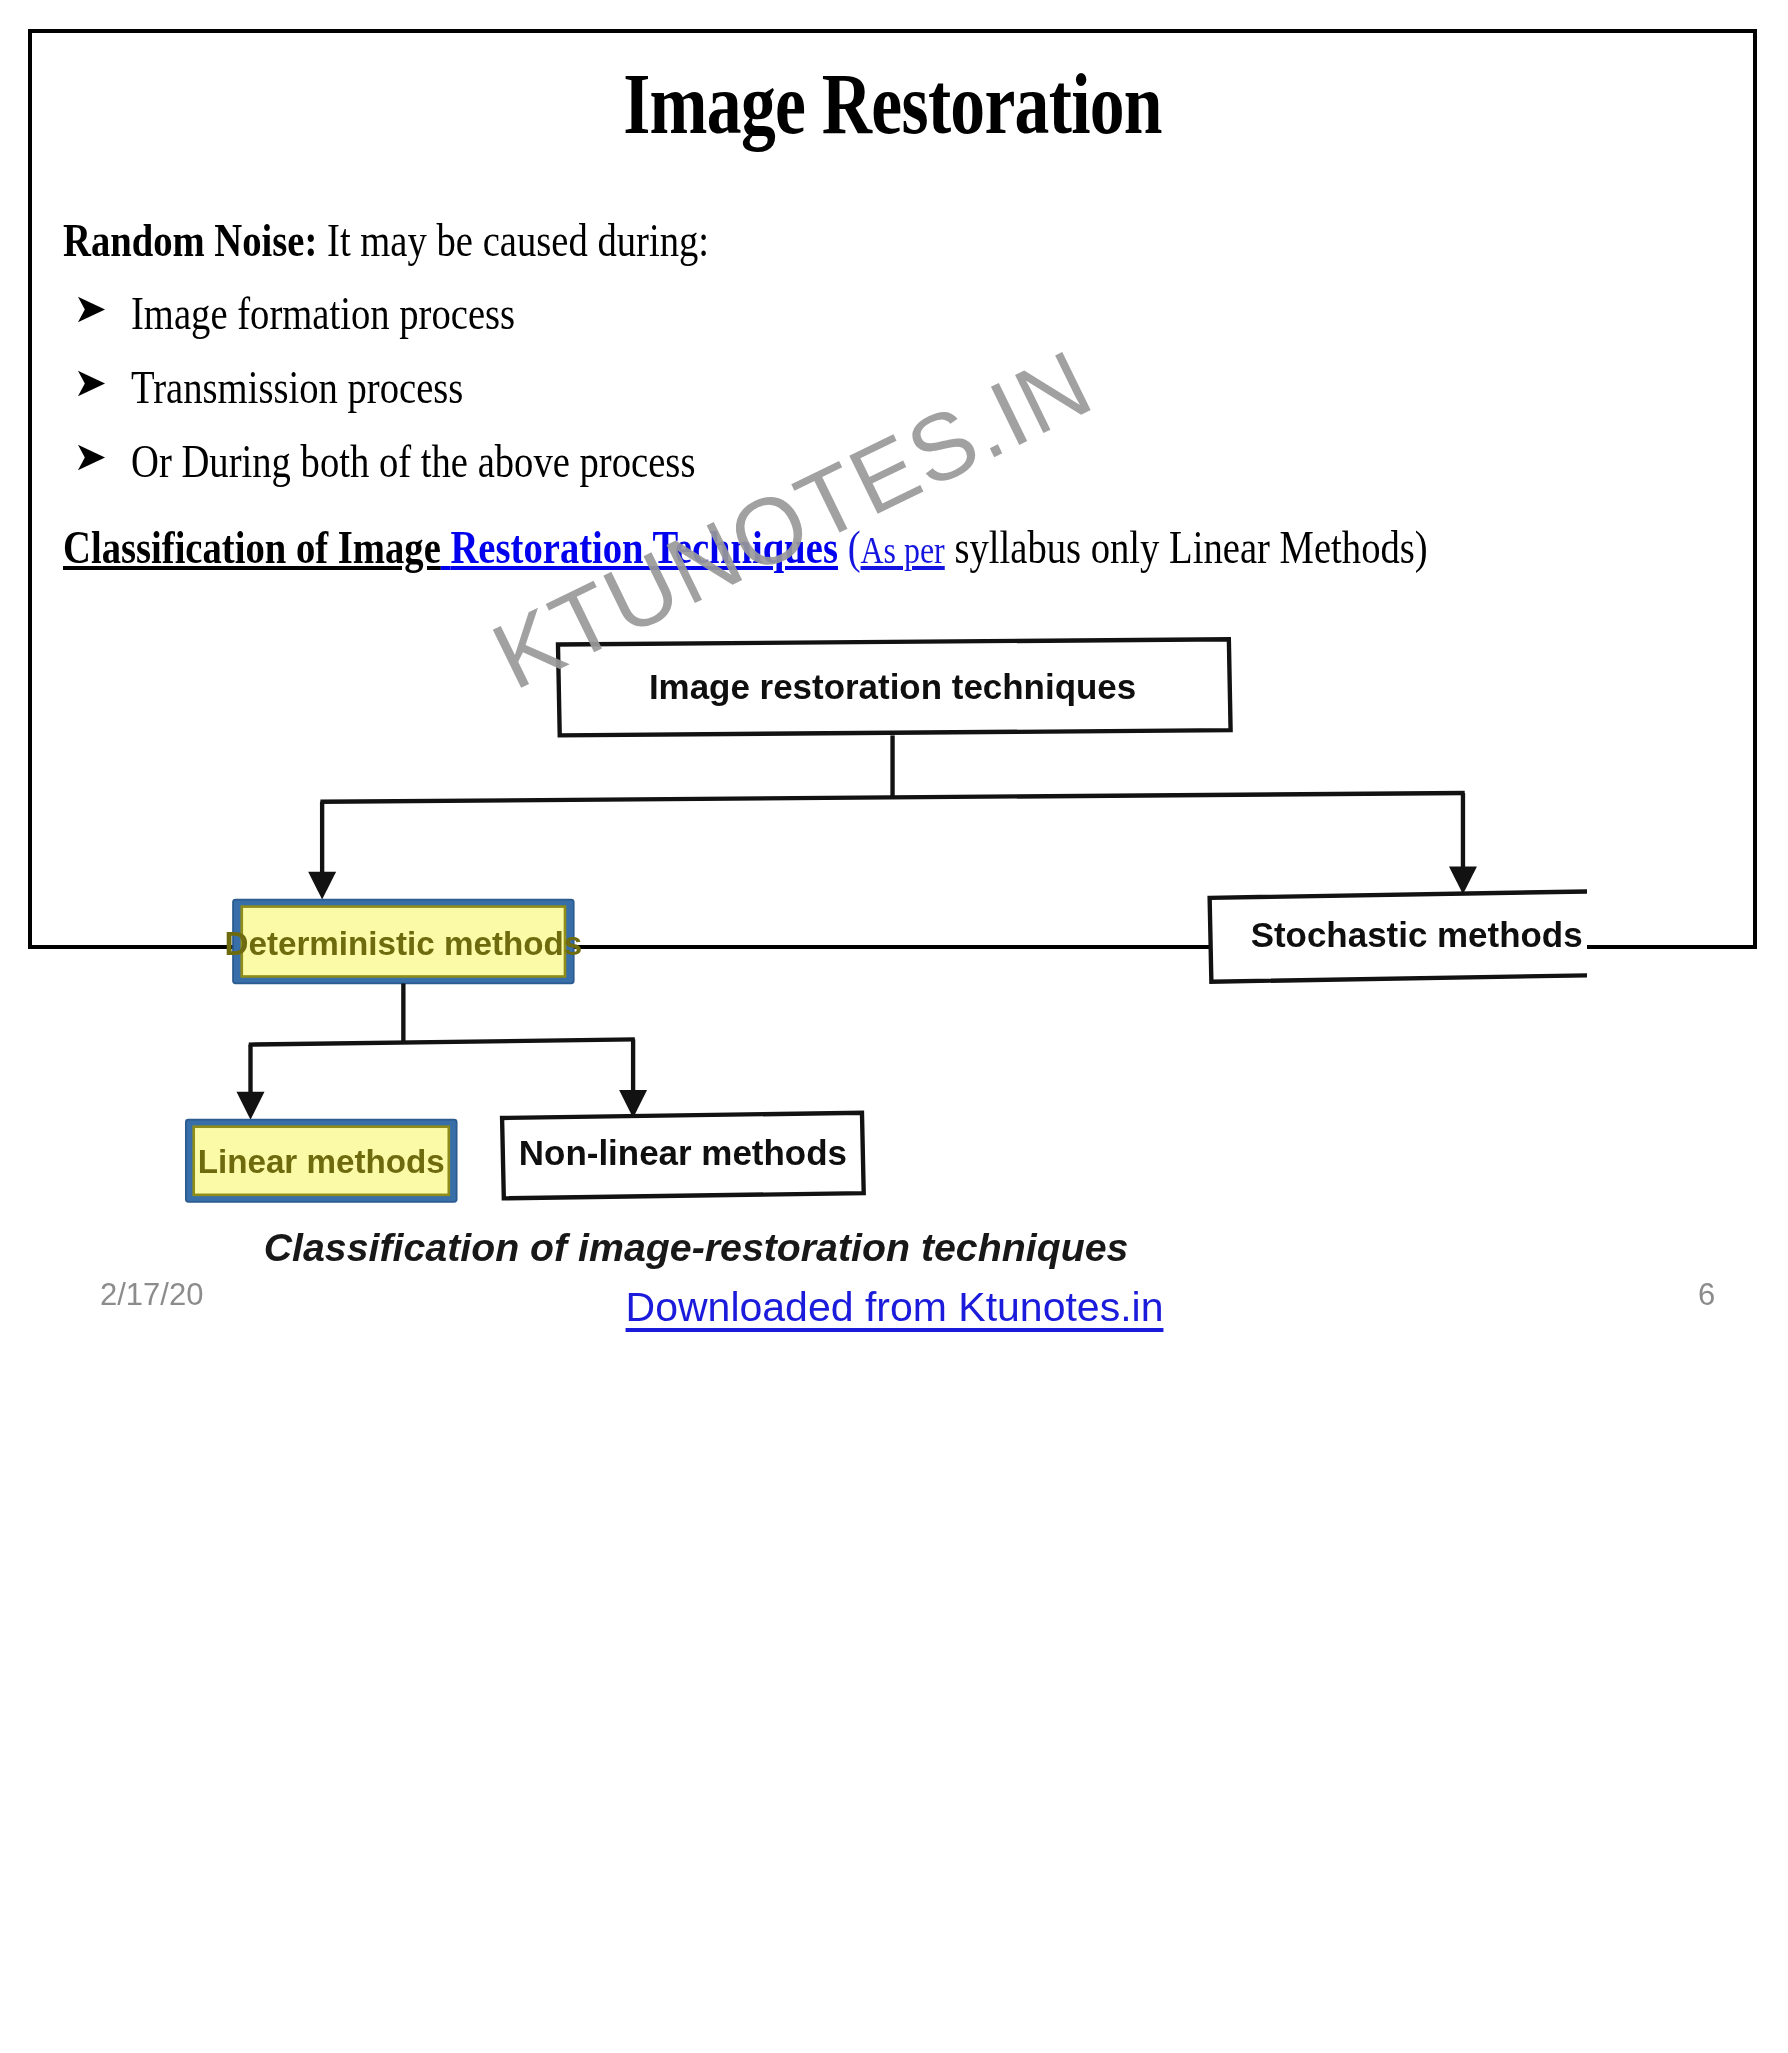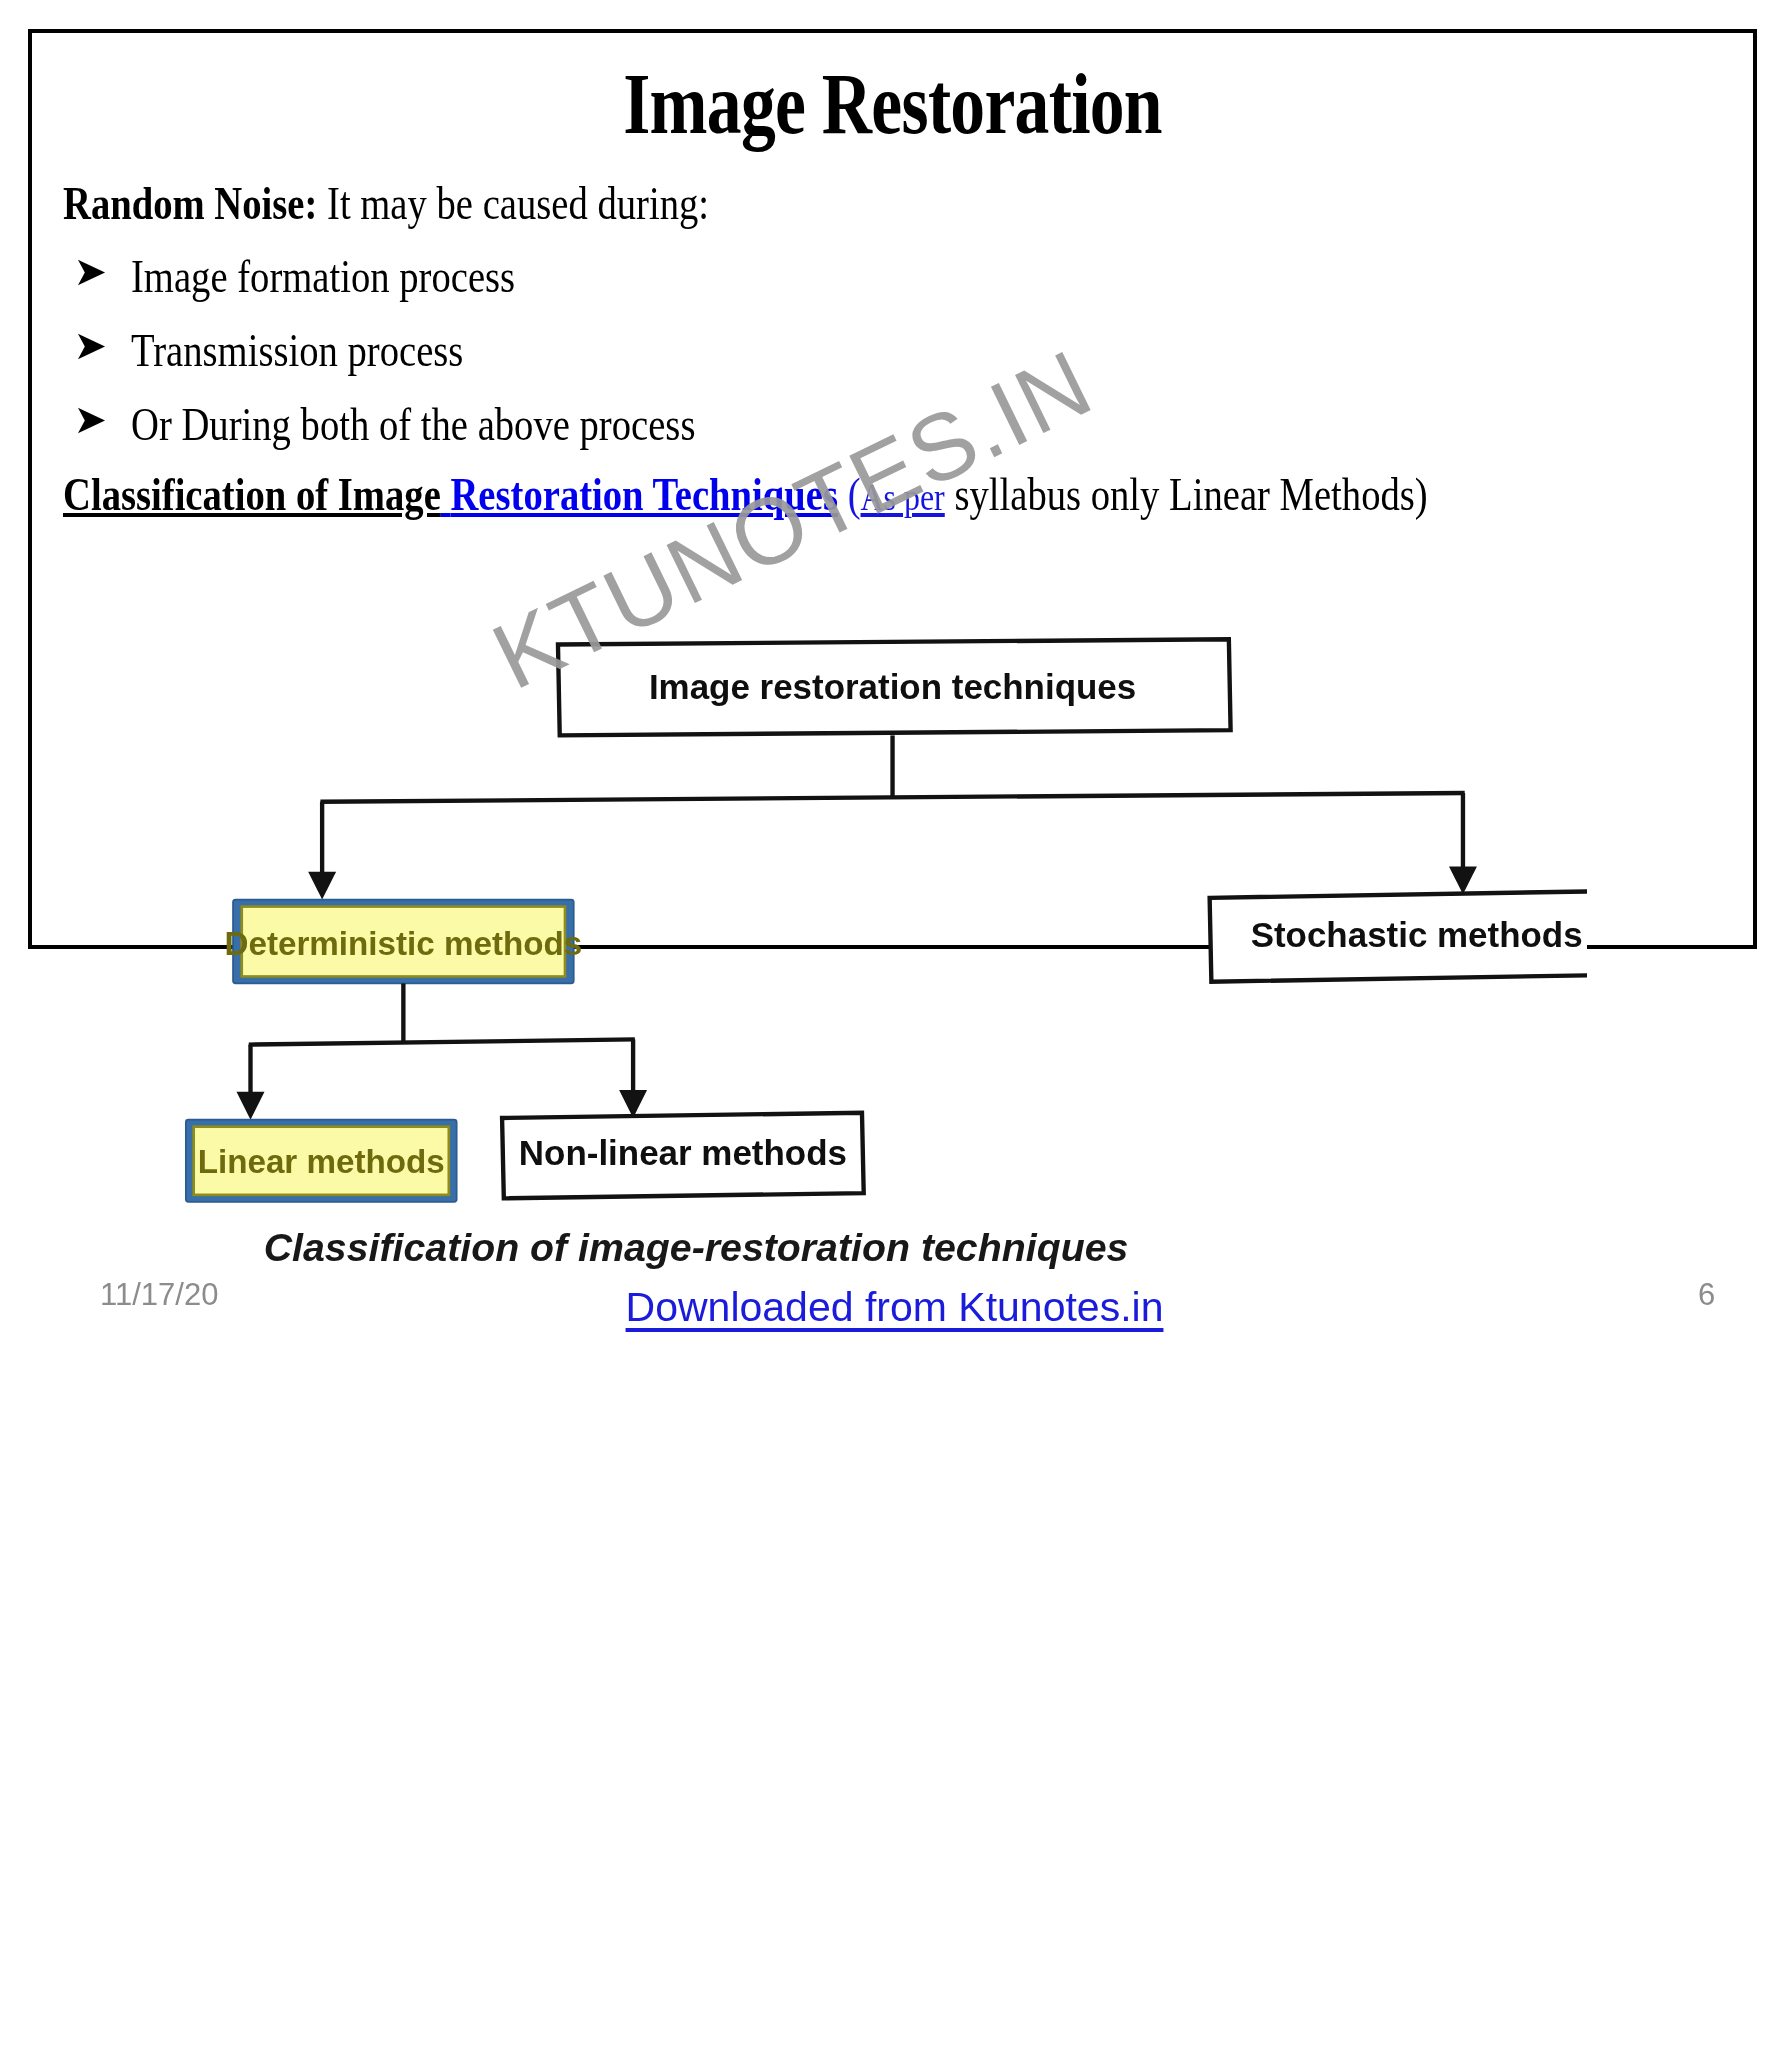--- a/index.html
+++ b/index.html
@@ -65,20 +65,21 @@
     font-size: 46px;
     font-weight: bold;
     text-decoration: underline;
     text-decoration-thickness: 4.4px;
     text-underline-offset: 3.5px;
     margin-bottom: 23.6px;
   }
   .para {
     font-size: 46px;
     margin-bottom: 23px;
+    margin-top: 37px;
   }
   .para b { font-weight: bold; }
   .bullet-row {
     display: flex;
     align-items: flex-start;
     margin-bottom: 21px;
     font-size: 46px;
   }
   .bullet-mark {
     width: 68px;
@@ -304,21 +305,21 @@
 
       <g>
         <polygon class="fig-box-plain" points="458,562 870,556 872,648 460,654"></polygon>
         <text class="fig-label" x="665" y="616" font-size="40" text-anchor="middle">Non-linear methods</text>
       </g>
 
       <text class="fig-caption" x="680" y="726" font-size="45" text-anchor="middle">Classification of image-restoration techniques</text>
     </svg>
   </div>
 
-  <div id="footer-date">11/17/20</div>
+  <div id="footer-date">2/17/20</div>
   <div id="footer-page">6</div>
 
 </div>
 
 <div id="watermark">KTUNOTES.IN</div>
 
 <div id="download-link">Downloaded from Ktunotes.in</div>
 
 
 </body></html>

